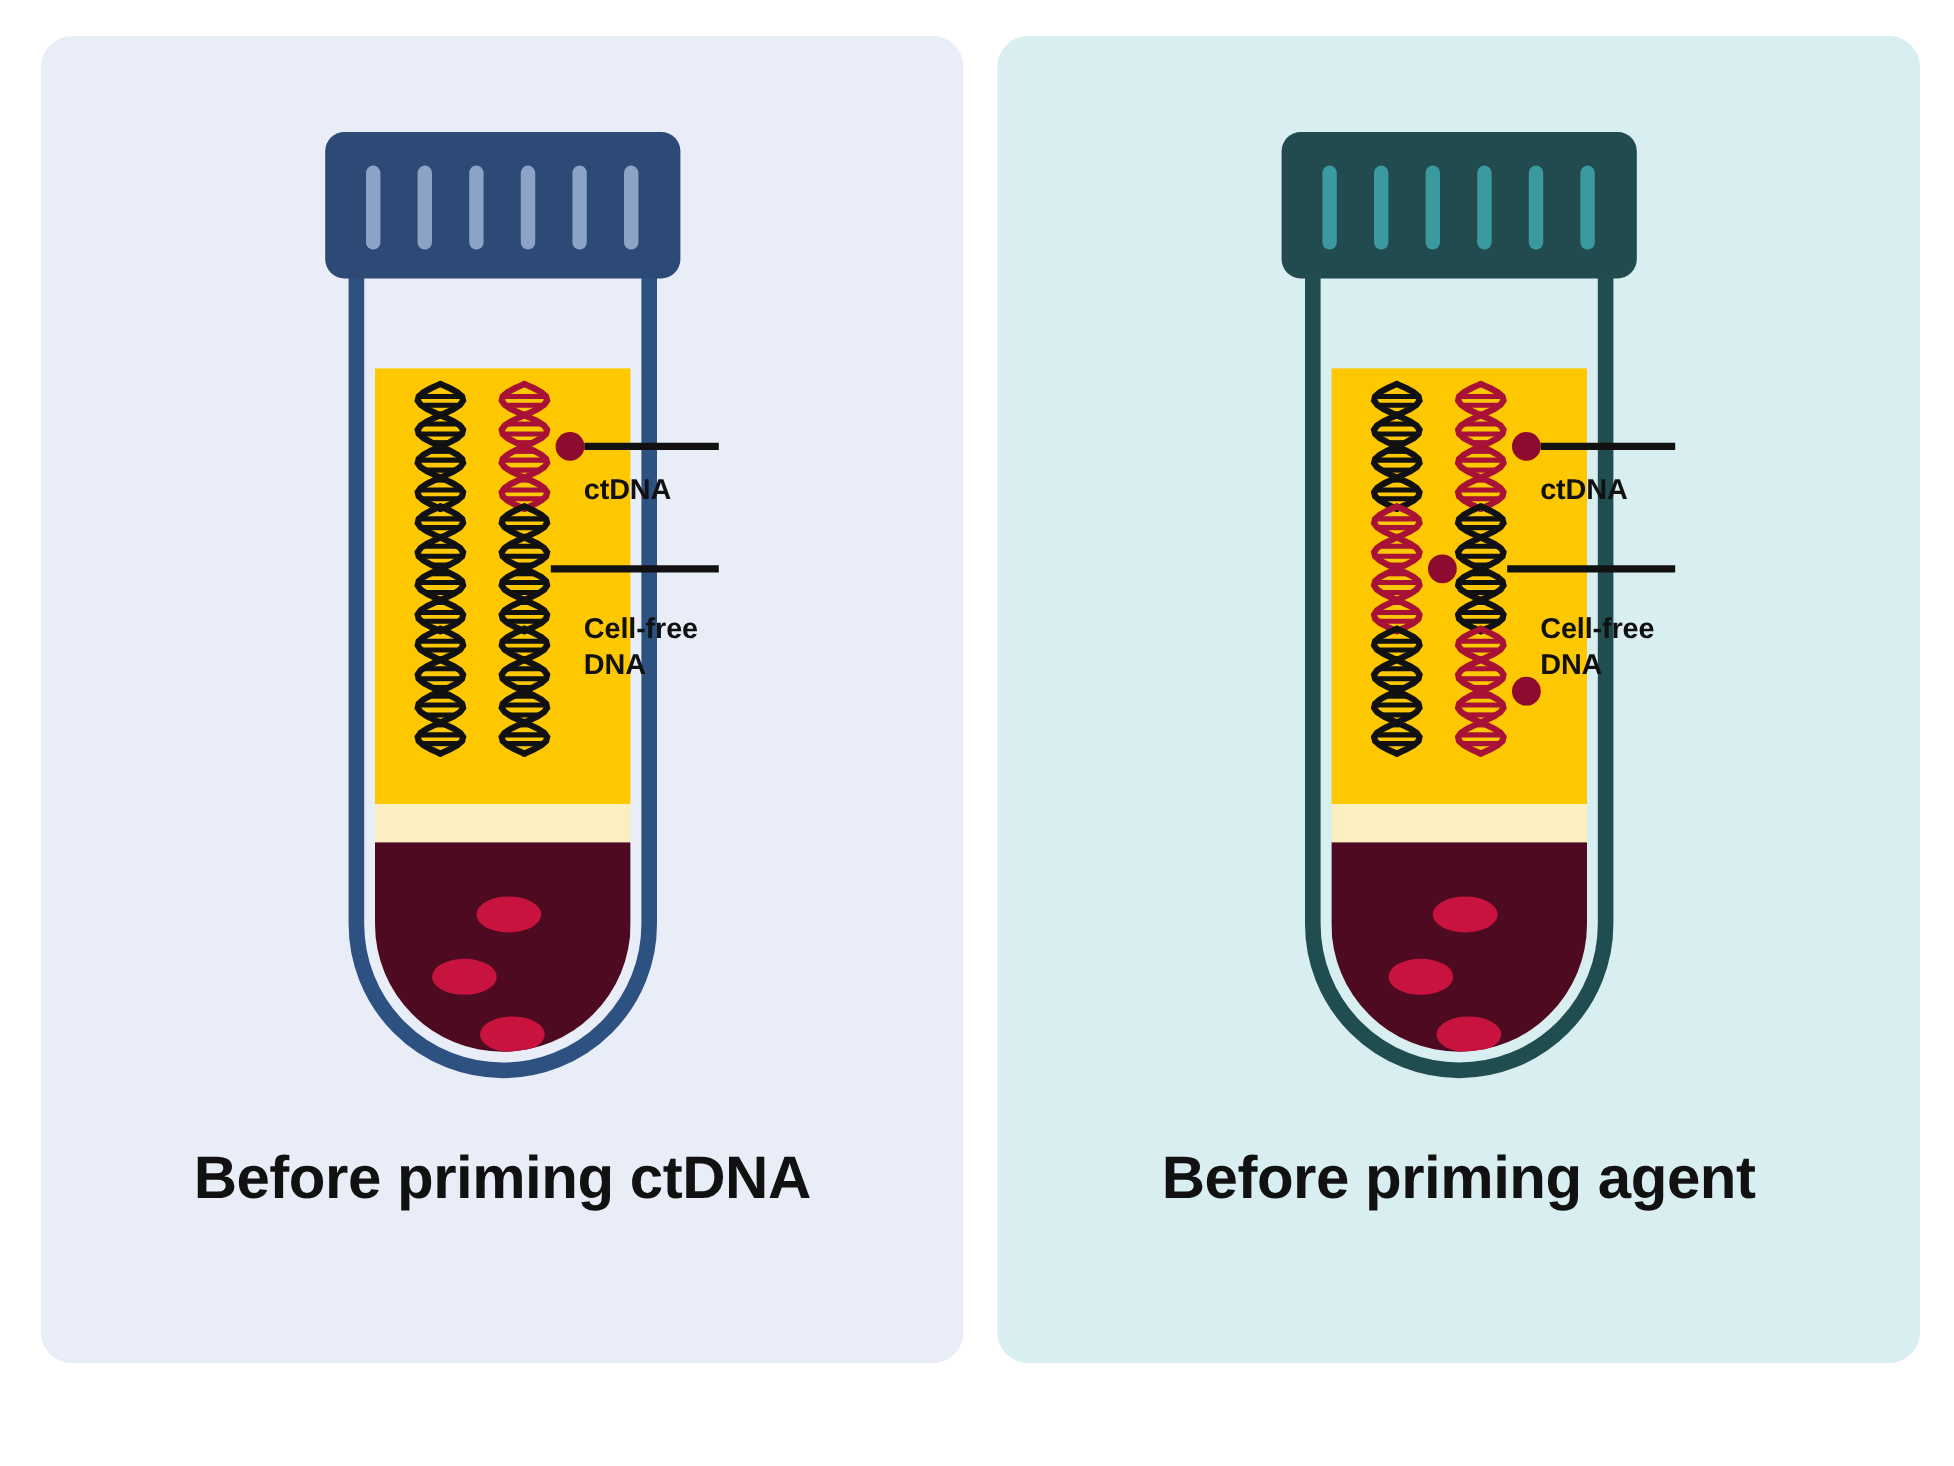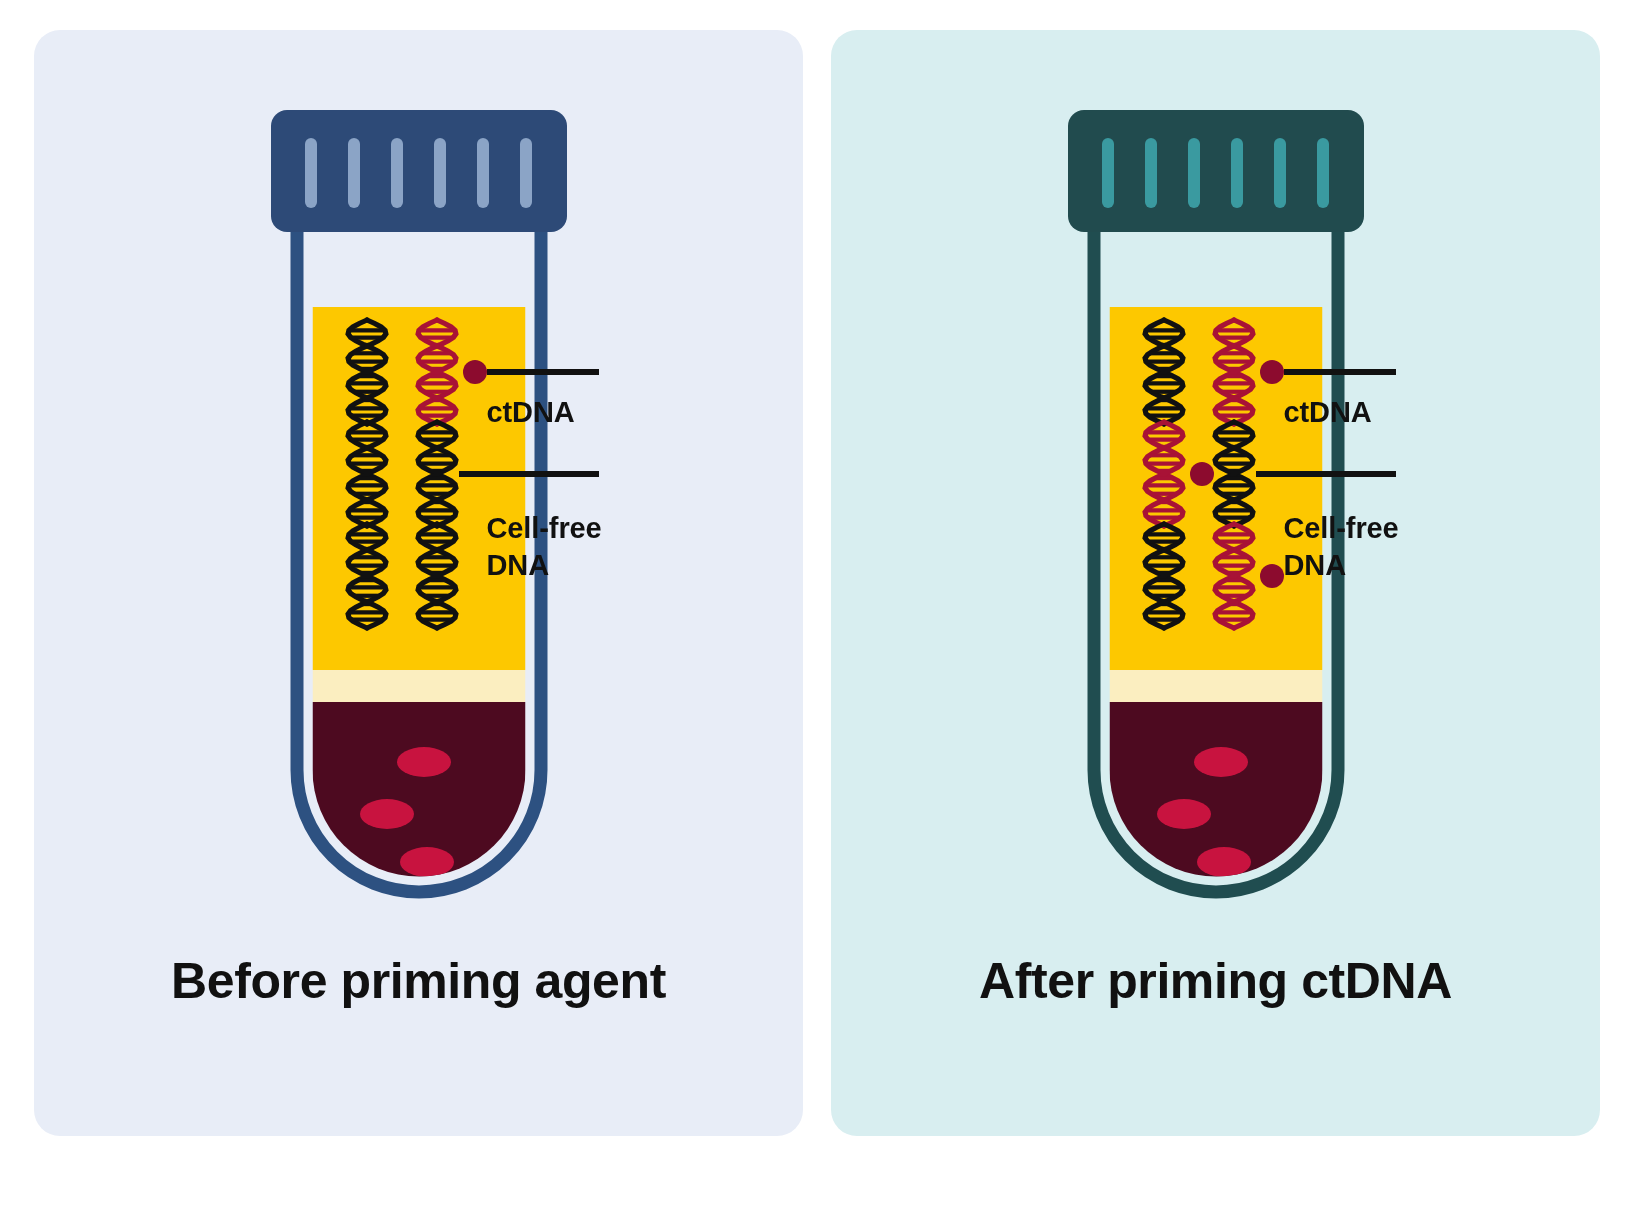--- a/index.html
+++ b/index.html
@@ -50,21 +50,21 @@
     position: absolute;
     top: 72px;
     left: 50%;
     width: 420px;
     height: 850px;
     transform: translateX(-50%);
     pointer-events: none;
   }
   .label-text {
     position: absolute;
-    font-size: 29px;
+    font-size: 24px;
     font-weight: bold;
     color: #111111;
     line-height: 1.26;
     white-space: pre-line;
     letter-spacing: -0.1px;
   }
   .lbl-ct { left: 278px; top: 292px; }
   .lbl-cf { left: 278px; top: 408px; }
 </style>
 </head>
@@ -194,21 +194,21 @@
           <rect x="225" y="36" width="12" height="70" rx="6" fill="#8ba4c6"></rect>
           <rect x="268" y="36" width="12" height="70" rx="6" fill="#8ba4c6"></rect>
           <rect x="311" y="36" width="12" height="70" rx="6" fill="#8ba4c6"></rect>
         </svg>
     </div>
     <div class="labels">
       <div class="label-text lbl-ct">ctDNA</div>
       <div class="label-text lbl-cf">Cell-free
 DNA</div>
     </div>
-    <div class="caption">Before priming agent</div>
+    <div class="caption">Before priming ctDNA</div>
   </div>
 
   <div class="panel" id="panel-after">
     <div class="panel-inner" style="background: rgb(216, 238, 240);"></div>
     <div class="tube-wrap">
       <svg class="tube-svg" viewBox="0 0 420 850">
           <path d="M 88 110 L 88 668 A 122 122 0 0 0 332 668 L 332 110" fill="none" stroke="#204d50" stroke-width="13" stroke-linecap="butt"></path>
           <clipPath id="clip-after">
             <path d="M 103.5 90 L 103.5 668 A 106.5 106.5 0 0 0 316.5 668 L 316.5 90 Z"></path>
           </clipPath>
@@ -328,16 +328,16 @@
           <rect x="225" y="36" width="12" height="70" rx="6" fill="#3a9aa0"></rect>
           <rect x="268" y="36" width="12" height="70" rx="6" fill="#3a9aa0"></rect>
           <rect x="311" y="36" width="12" height="70" rx="6" fill="#3a9aa0"></rect>
         </svg>
     </div>
     <div class="labels">
       <div class="label-text lbl-ct">ctDNA</div>
       <div class="label-text lbl-cf">Cell-free
 DNA</div>
     </div>
-    <div class="caption">After priming ctDNA</div>
+    <div class="caption">Before priming agent</div>
   </div>
 
 </div>
 
 </body></html>

